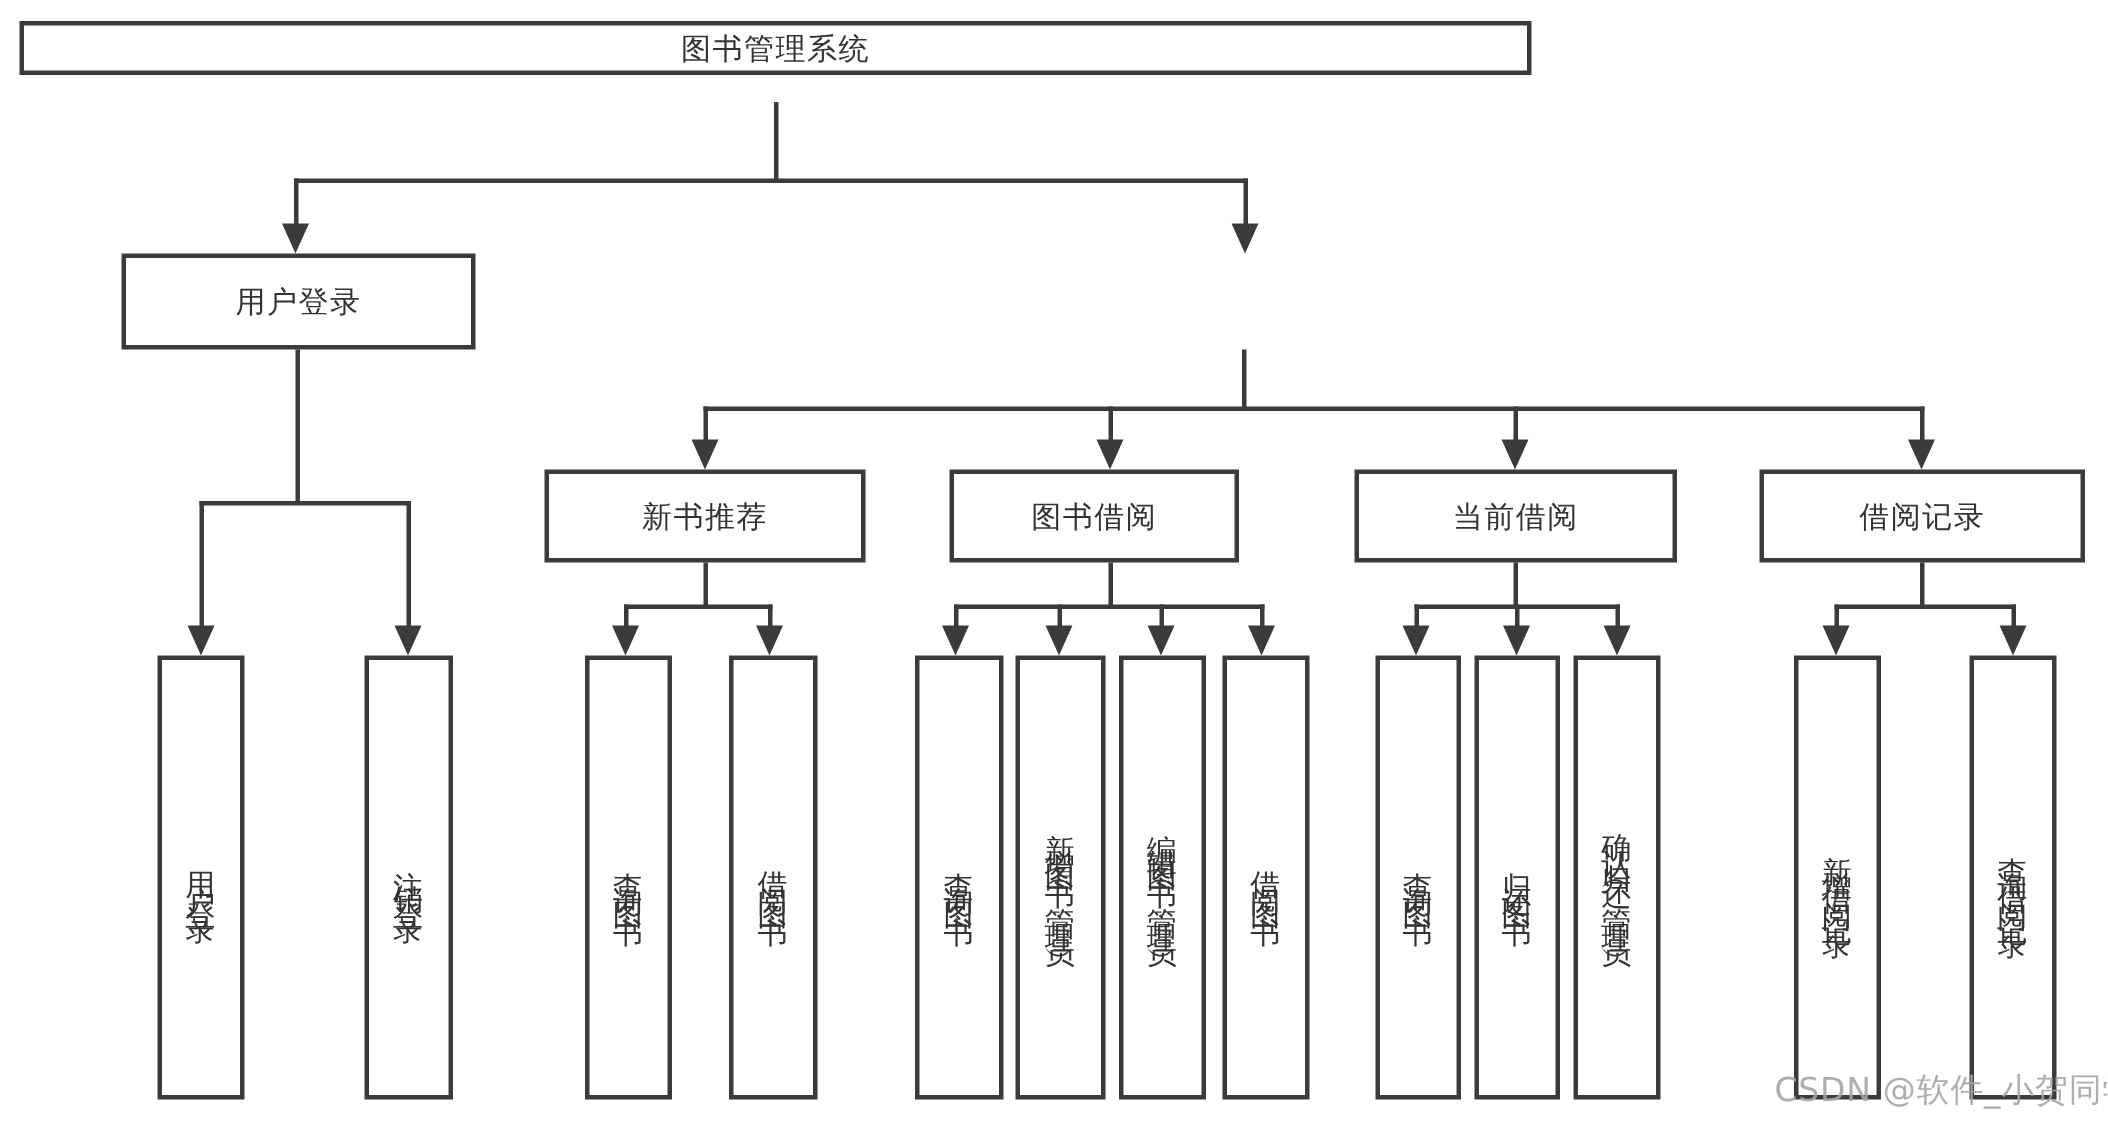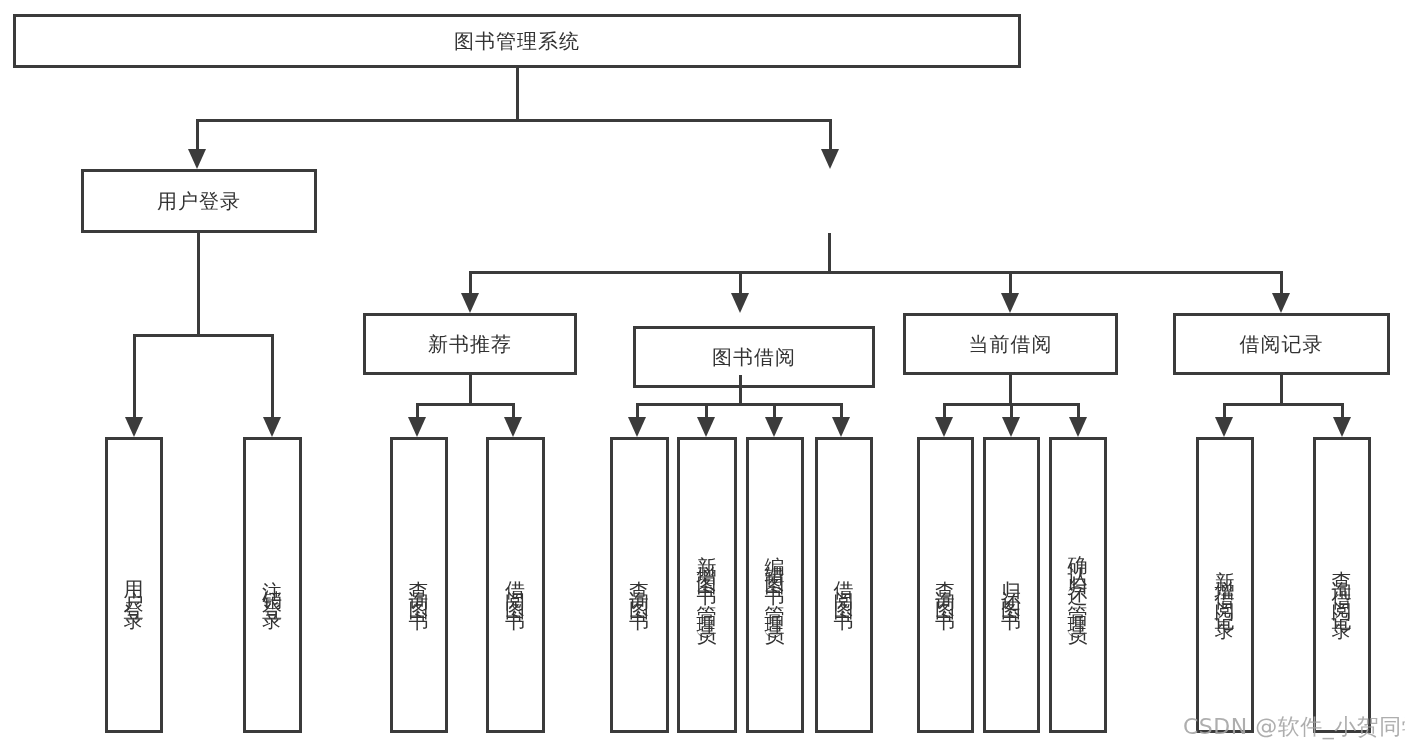--- a/index.html
+++ b/index.html
@@ -66,21 +66,21 @@
     white-space: nowrap;
     z-index: 5;
     opacity: 0.9;
   }
 </style>
 </head>
 <body>
 
 <div class="canvas">
 
-  <div class="hbox" style="left:13px;top:14px;width:1008px;height:54px">图书管理系统</div>
+  <div class="hbox" style="left:13px;top:14px;width:1008px;height:36px">图书管理系统</div>
 
   <div class="vl" style="left:516px;top:68px;height:54px"></div>
   <div class="hl" style="left:196px;top:119px;width:636px"></div>
   <div class="vl" style="left:196px;top:119px;height:31px"></div>
   <div class="ah" style="left:188px;top:149px"></div>
   <div class="vl" style="left:829px;top:119px;height:31px"></div>
   <div class="ah" style="left:821px;top:149px"></div>
 
   <div class="hbox" style="left:81px;top:169px;width:236px;height:64px">用户登录</div>
 
@@ -96,21 +96,21 @@
   <div class="vl" style="left:469px;top:271px;height:24px"></div>
   <div class="ah" style="left:461px;top:293px"></div>
   <div class="vl" style="left:739px;top:271px;height:24px"></div>
   <div class="ah" style="left:731px;top:293px"></div>
   <div class="vl" style="left:1009px;top:271px;height:24px"></div>
   <div class="ah" style="left:1001px;top:293px"></div>
   <div class="vl" style="left:1280px;top:271px;height:24px"></div>
   <div class="ah" style="left:1272px;top:293px"></div>
 
   <div class="hbox" style="left:363px;top:313px;width:214px;height:62px">新书推荐</div>
-  <div class="hbox" style="left:633px;top:326px;width:242px;height:62px">图书借阅</div>
+  <div class="hbox" style="left:633px;top:313px;width:193px;height:62px">图书借阅</div>
   <div class="hbox" style="left:903px;top:313px;width:215px;height:62px">当前借阅</div>
   <div class="hbox" style="left:1173px;top:313px;width:217px;height:62px">借阅记录</div>
 
   <div class="vl" style="left:469px;top:375px;height:31px"></div>
   <div class="hl" style="left:416px;top:403px;width:99px"></div>
   <div class="vl" style="left:416px;top:403px;height:15px"></div>
   <div class="ah" style="left:408px;top:417px"></div>
   <div class="vl" style="left:512px;top:403px;height:15px"></div>
   <div class="ah" style="left:504px;top:417px"></div>
 

